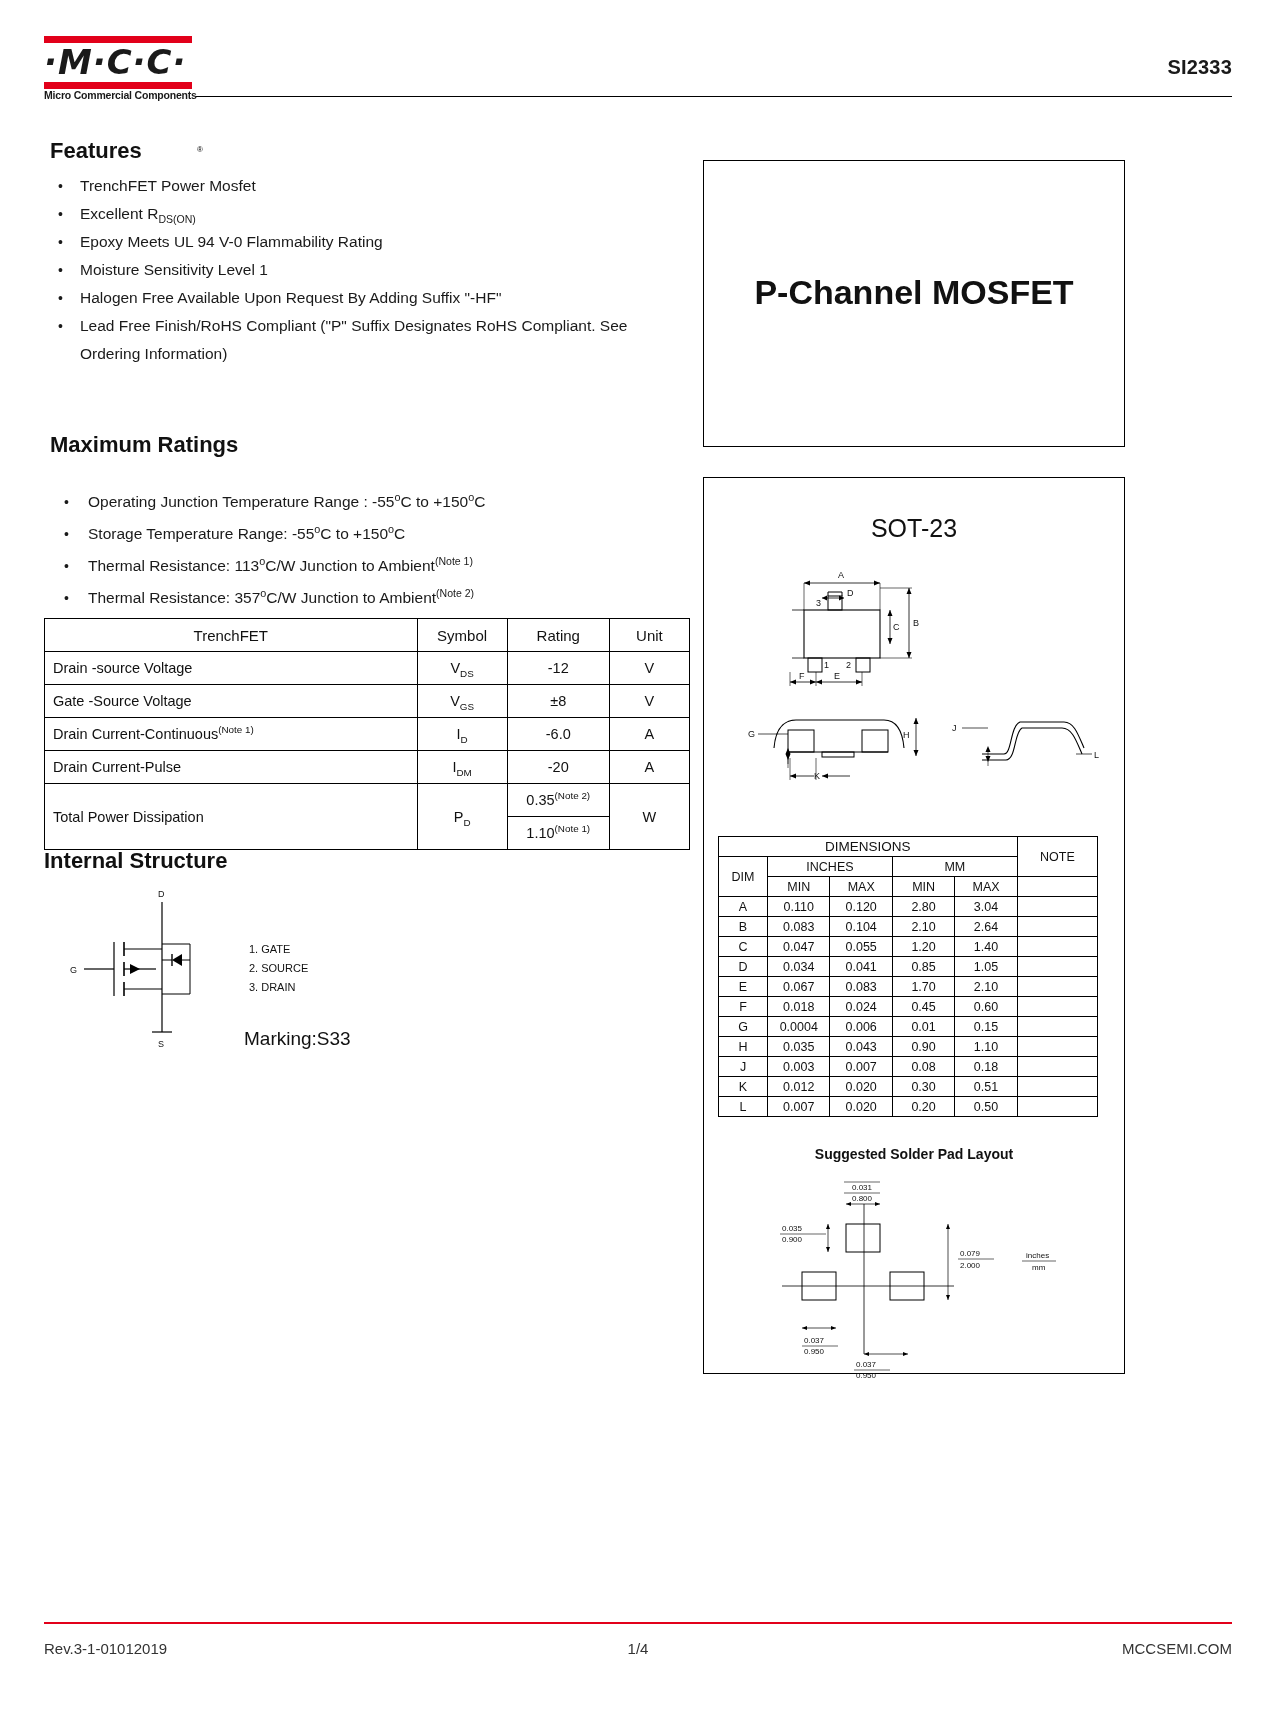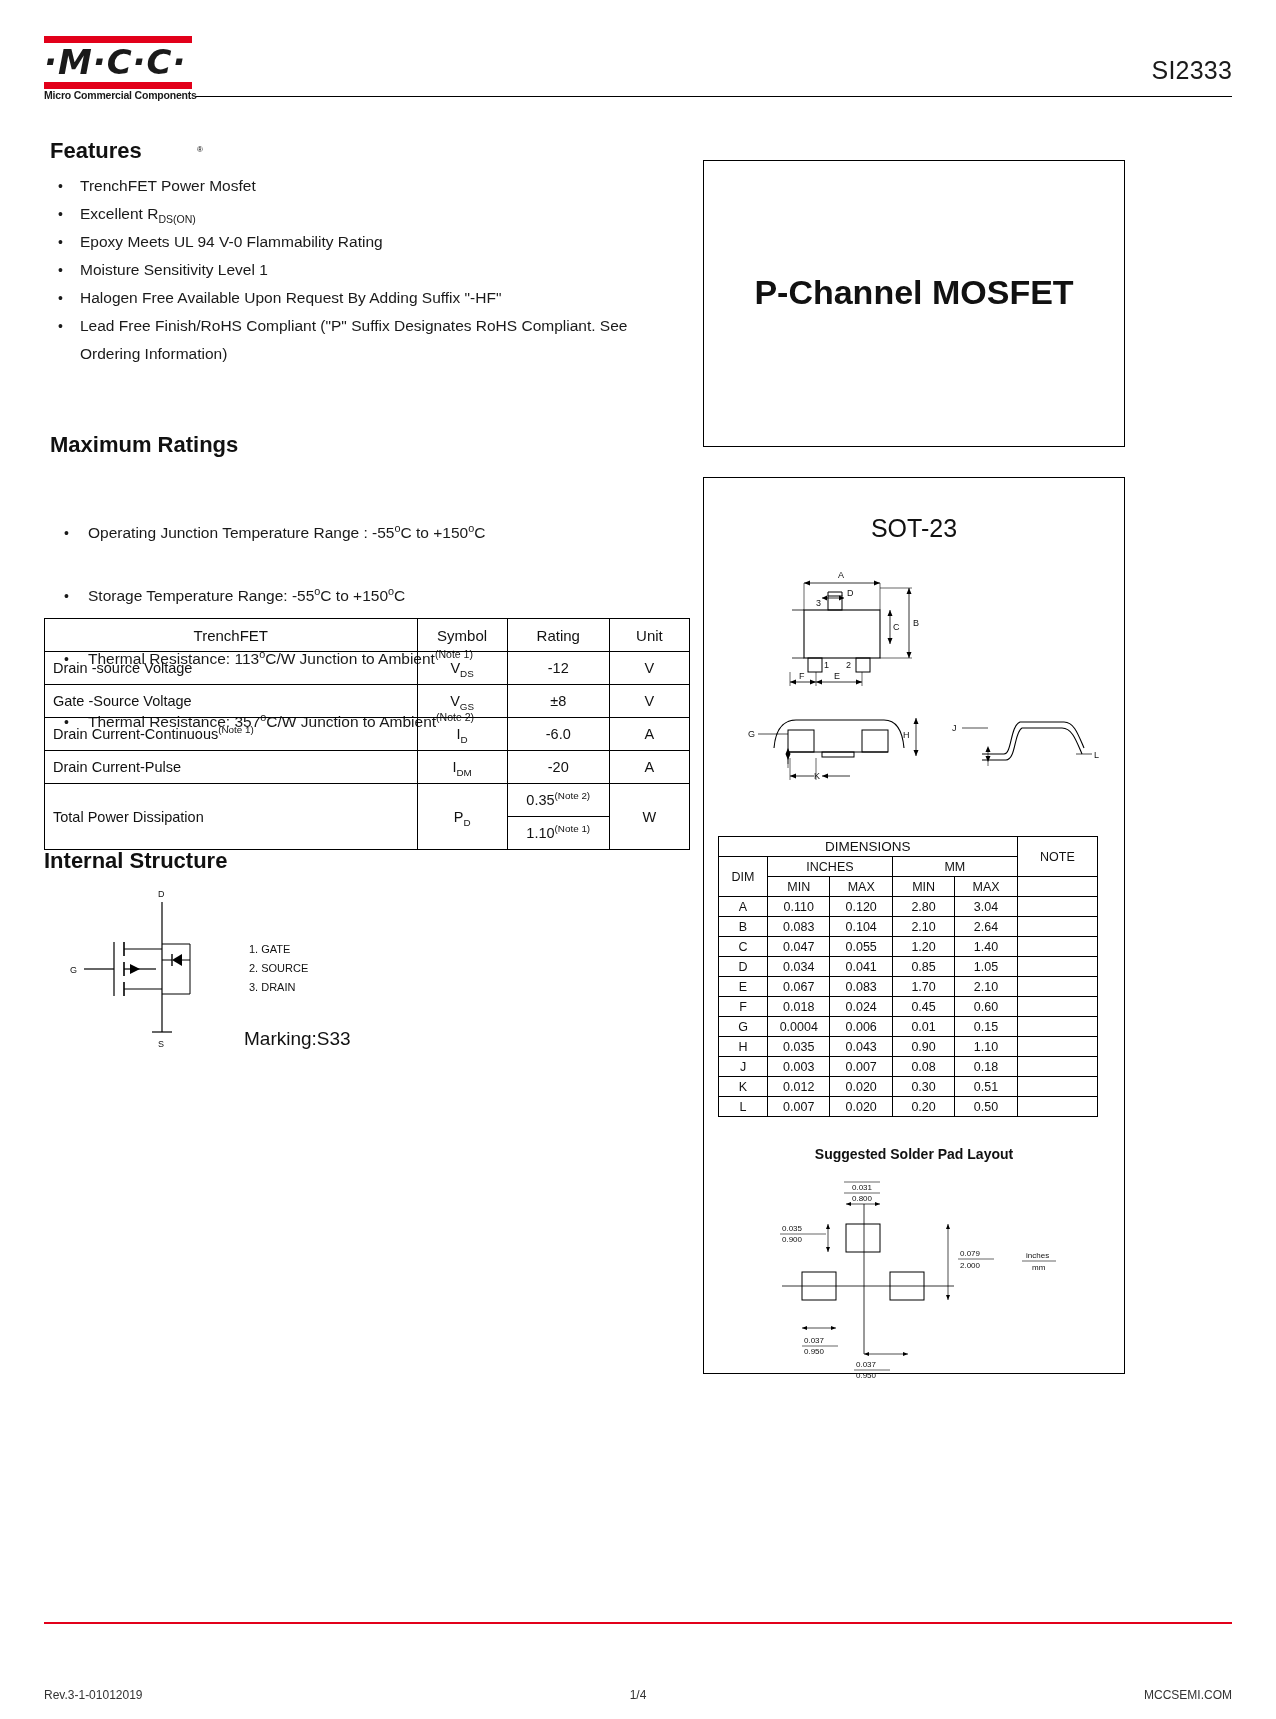--- a/index.html
+++ b/index.html
@@ -28,41 +28,41 @@
   .logo-sub {
     font-family:"Liberation Sans", sans-serif;
     font-weight:bold; font-size:10.5px; color:#1a1a1a;
     text-align:center; line-height:13px; white-space:nowrap;
     letter-spacing:-0.2px;
   }
   .logo-reg { position:absolute; right:-9px; top:56px; font-size:8px; }
   .header-rule { position:absolute; left:196px; top:96px; width:1036px; height:1px; background:#000; }
   .part-no {
     position:absolute; right:44px; top:56px;
-    font-size:25px; font-weight:normal; color:#1a1a1a;
+    font-size:20px; font-weight:bold; color:#1a1a1a;
     letter-spacing:0.2px;
   }
 
   
   .sec-title { font-size:22px; font-weight:bold; color:#111; }
 
   #features-title { position:absolute; left:50px; top:138px; }
   .bullets { position:absolute; list-style:none; margin:0; padding:0; }
   .bullets li {
     position:relative; padding-left:30px;
     font-size:15.5px; line-height:28px; color:#1a1a1a;
   }
   .bullets li::before {
     content:"\2022"; position:absolute; left:8px; top:0;
     font-size:14px; line-height:28px;
   }
   #features-list { left:50px; top:172px; width:620px; }
   #ratings-title { position:absolute; left:50px; top:432px; }
   #ratings-list { left:50px; top:486px; width:640px; }
-  #ratings-list li { padding-left:38px; line-height:32px;margin-top:31px; }
+  #ratings-list li { padding-left:38px; line-height:32px; }
   #ratings-list li::before { left:14px; line-height:32px; }
   sup { font-size:0.68em; vertical-align:super; line-height:0; }
   sub { font-size:0.68em; vertical-align:sub; line-height:0; }
   .deg { font-size:0.7em; vertical-align:super; line-height:0; }
 
   
   #ratings-table {
     position:absolute; left:44px; top:618px;
     width:646px; border-collapse:collapse;
   }
@@ -116,21 +116,21 @@
     border:1px solid #000; font-size:12.5px; font-weight:normal;
     color:#111; text-align:center; padding:1px 2px; height:17px;
   }
   #dim-table .hdr-top { font-size:13.5px; }
   #dim-table .c-dim { width:44px; }
   #dim-table .c-val { width:56px; }
   #dim-table .c-note { width:72px; }
 
   
   .footer-rule { position:absolute; left:44px; top:1622px; width:1188px; height:2px; background:#e2001a; }
-  .footer { position:absolute; top:1688px; font-size:12px; color:#333; }
+  .footer { position:absolute; top:1640px; font-size:15px; color:#333; }
   #footer-rev { left:44px; }
   #footer-page { left:0; width:1276px; text-align:center; }
   #footer-site { right:44px; left:auto; }
 
   svg { display:block; }
   .dt { font-family:"Liberation Sans", sans-serif; font-size:9px; fill:#111; }
   .dt-sm { font-family:"Liberation Sans", sans-serif; font-size:8px; fill:#111; }
 </style>
 </head>
 <body>

